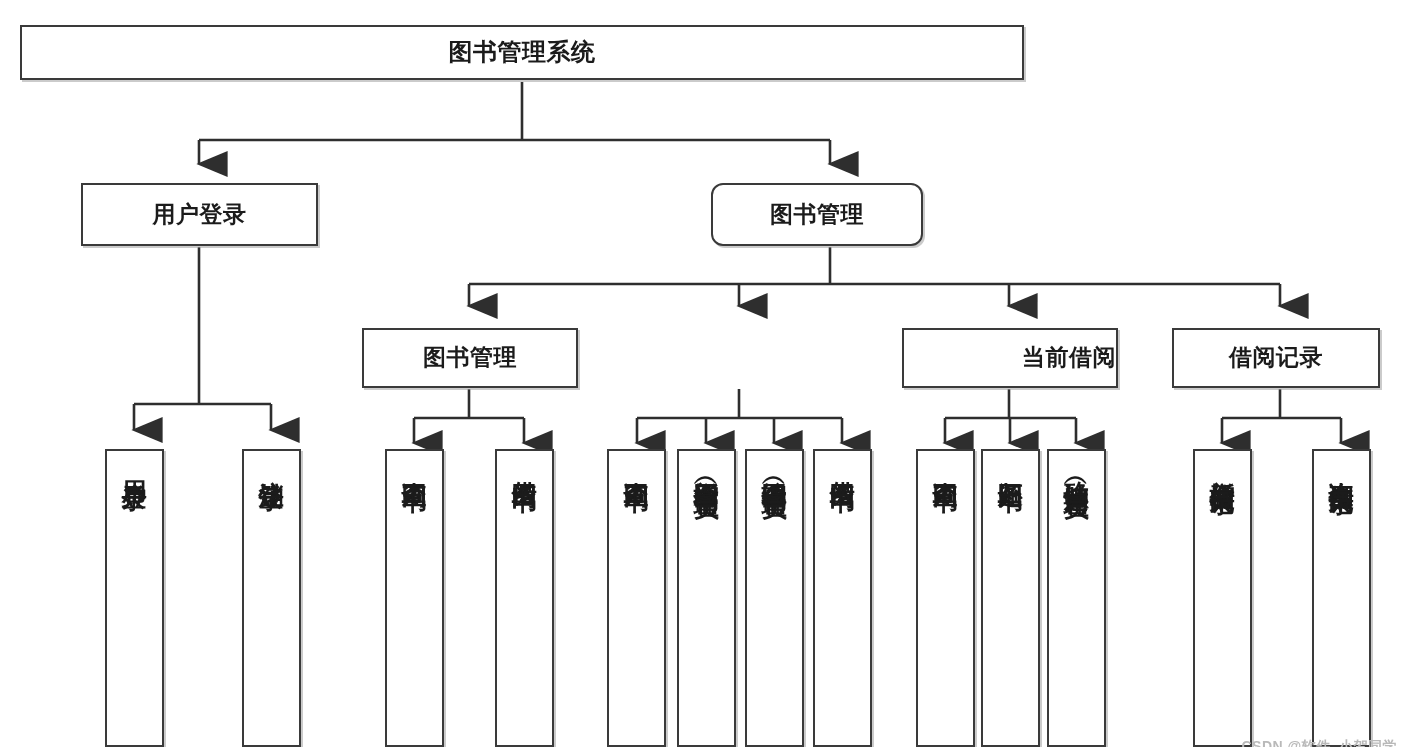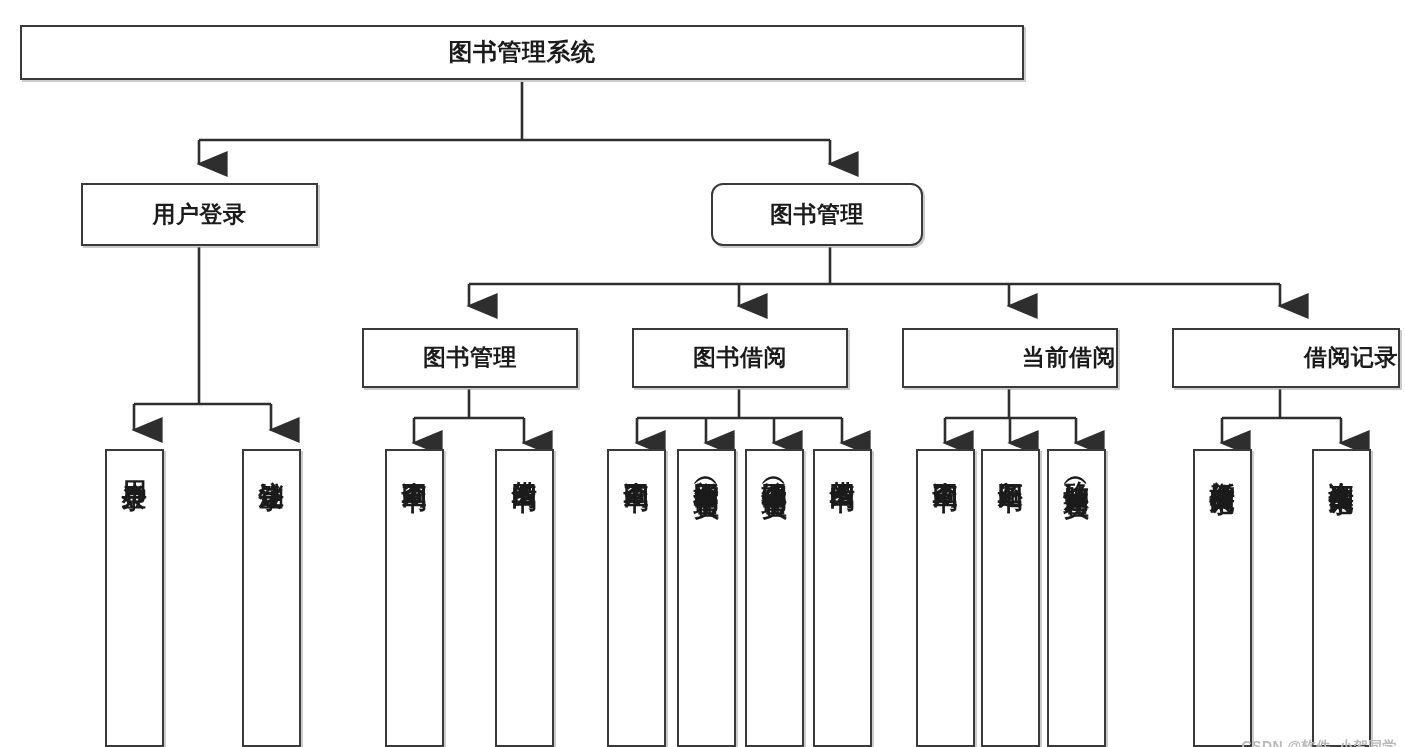--- a/index.html
+++ b/index.html
@@ -127,27 +127,24 @@
   <div class="node h" style="left:81px;top:171px;width:237px;height:63px;">
     <span class="lbl">用户登录</span>
   </div>
   <div class="node h" style="left:711px;top:171px;width:212px;height:63px;border-radius:12px;">
     <span class="lbl">图书管理</span>
   </div>
 
   <div class="node h" style="left:362px;top:316px;width:216px;height:60px;">
     <span class="lbl">图书管理</span>
   </div>
-  <div class="node h" style="left:632px;top:316px;width:216px;height:60px;">
-    <span class="lbl">图书借阅</span>
-  </div>
   <div class="node h" style="left:902px;top:316px;width:216px;height:60px;justify-content:flex-end;">
     <span class="lbl">当前借阅</span>
   </div>
-  <div class="node h" style="left:1172px;top:316px;width:228px;height:60px;justify-content:flex-end;">
+  <div class="node h" style="left:1172px;top:316px;width:208px;height:60px;">
     <span class="lbl">借阅记录</span>
   </div>
 
   <div class="node v" style="left:105px;top:437px;width:59px;height:298px;">
     <span class="lbl">用户登录</span>
   </div>
   <div class="node v" style="left:242px;top:437px;width:59px;height:298px;">
     <span class="lbl">注销登录</span>
   </div>
 

